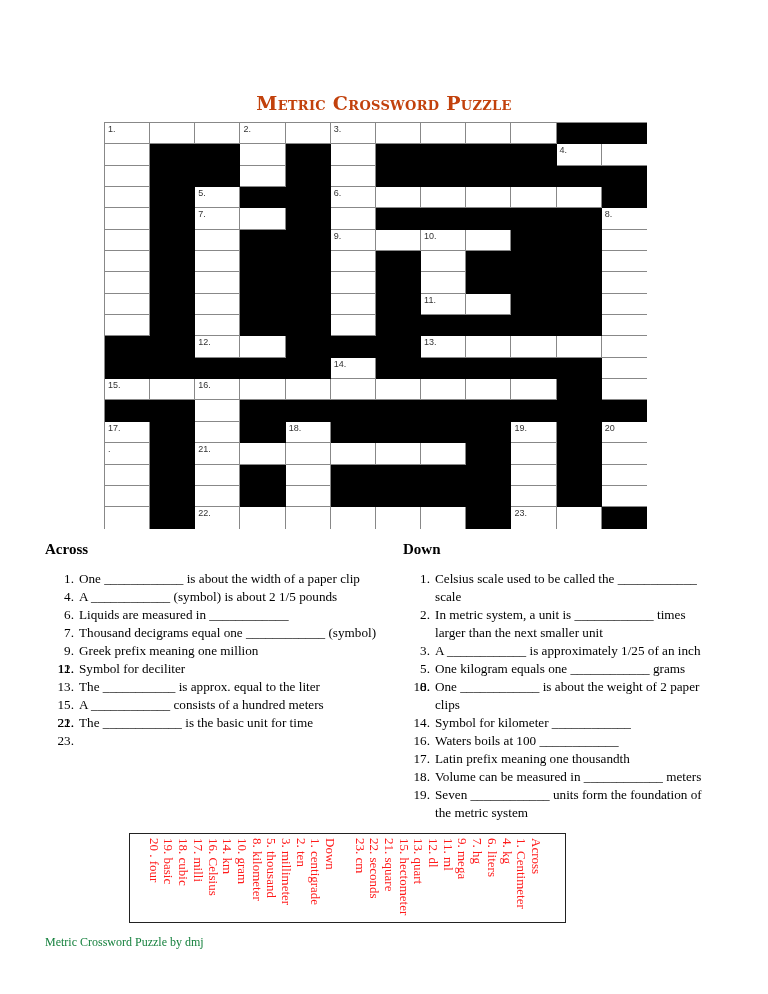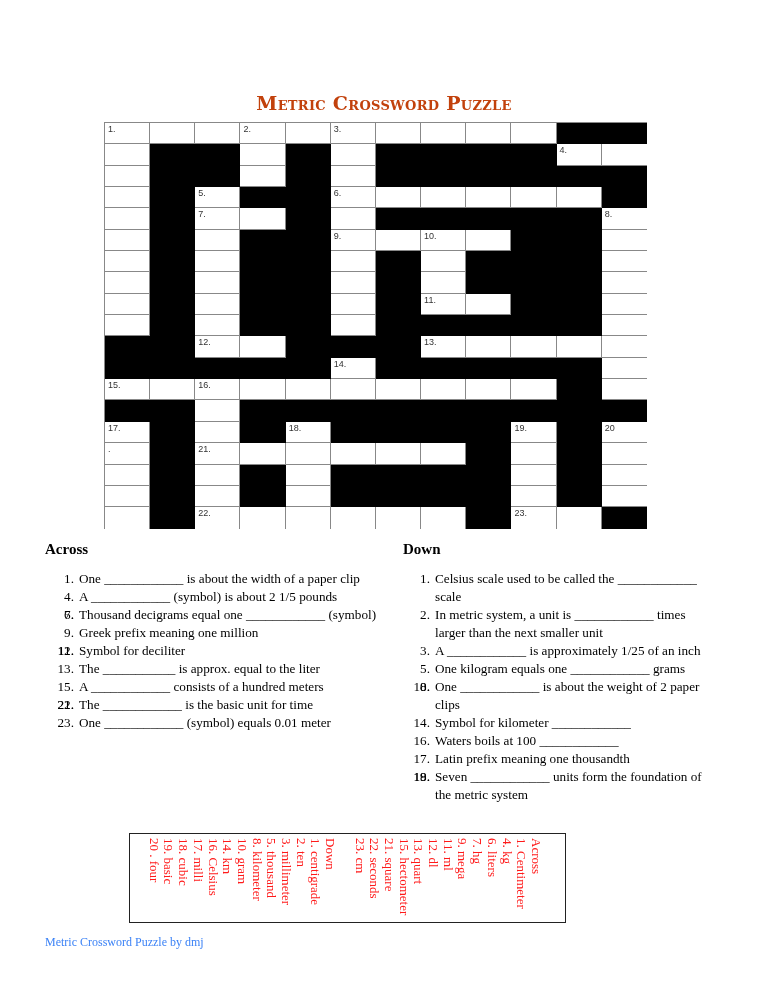--- a/index.html
+++ b/index.html
@@ -25,21 +25,21 @@
   .clue-list li { position: relative; padding-left: 22px; }
   .clue-list .cn { position: absolute; left: 0; width: 17px; text-align: right; }
 
   .key-box { position: absolute; left: 129px; top: 833px; width: 437px; height: 90px;
              border: 1.5px solid #222; box-sizing: border-box; overflow: hidden; }
   .key-rot { position: absolute; left: 0; top: 0; width: 90px; height: 437px;
              transform-origin: 0 0; transform: translate(437px, 0) rotate(90deg); }
   .key-lines { position: absolute; left: 4px; top: 24px; margin: 0; padding: 0; list-style: none;
                color: #ff1a1a; font-size: 13px; line-height: 14.7px; white-space: nowrap; }
 
-  .footer { position: absolute; left: 45px; top: 935px; font-size: 12px; color: #3b82f6; }
+  .footer { position: absolute; left: 45px; top: 935px; font-size: 12px; color: #15803d; }
 </style>
 </head>
 <body>
 
 <div class="title">Metric Crossword Puzzle</div>
 
 <div class="grid" id="grid">
     <div class="cell">
       <span class="num">1.</span>
     </div>
@@ -315,44 +315,44 @@
       <span class="num">23.</span>
     </div>
     <div class="cell" style="border-bottom: none;"></div>
     <div class="cell black" style="border-right: none; border-bottom: none;"></div>
   </div>
 
 <div class="heading" style="left:45px; top:541px;">Across</div>
 <ul class="clue-list" id="across-list" style="left:57px; top:570px; width:330px;">
     <li><span class="cn">1.</span><span>One ____________ is about the width of a paper clip</span></li>
     <li><span class="cn">4.</span><span>A ____________ (symbol) is about 2 1/5 pounds</span></li>
-    <li><span class="cn">6.</span></li>
+    <li><span class="cn">6.</span><span>Liquids are measured in ____________</span></li>
     <li><span class="cn">7.</span><span>Thousand decigrams equal one ____________ (symbol)</span></li>
     <li><span class="cn">9.</span><span>Greek prefix meaning one million</span></li>
     <li><span class="cn">11.</span></li>
     <li><span class="cn">12.</span><span>Symbol for deciliter</span></li>
     <li><span class="cn">13.</span><span>The ___________ is approx. equal to the liter</span></li>
     <li><span class="cn">15.</span><span>A ____________ consists of a hundred meters</span></li>
     <li><span class="cn">21.</span></li>
     <li><span class="cn">22.</span><span>The ____________ is the basic unit for time</span></li>
-    <li><span class="cn">23.</span><span>One ____________ (symbol) equals 0.01 meter</span></li>
+    <li><span class="cn">23.</span></li>
   </ul>
 
 <div class="heading" style="left:403px; top:541px;">Down</div>
 <ul class="clue-list" id="down-list" style="left:413px; top:570px; width:300px;">
     <li><span class="cn">1.</span><span>Celsius scale used to be called the ____________ scale</span></li>
     <li><span class="cn">2.</span><span>In metric system, a unit is ____________ times larger than the next smaller unit</span></li>
     <li><span class="cn">3.</span><span>A ____________ is approximately 1/25 of an inch</span></li>
     <li><span class="cn">5.</span><span>One kilogram equals one ____________ grams</span></li>
     <li><span class="cn">8.</span></li>
     <li><span class="cn">10.</span><span>One ____________ is about the weight of 2 paper clips</span></li>
     <li><span class="cn">14.</span><span>Symbol for kilometer ____________</span></li>
     <li><span class="cn">16.</span><span>Waters boils at 100 ____________</span></li>
     <li><span class="cn">17.</span><span>Latin prefix meaning one thousandth</span></li>
-    <li><span class="cn">18.</span></li>
+    <li><span class="cn">18.</span><span>Volume can be measured in ____________ meters</span></li>
     <li><span class="cn">19.</span><span>Seven ____________ units form the foundation of the metric system</span></li>
   </ul>
 
 <div class="key-box">
   <div class="key-rot">
     <ul class="key-lines" id="key-lines" style="color: rgb(255, 26, 26);">
         <li>Across</li>
         <li>1. Centimeter</li>
         <li>4. kg</li>
         <li>6. liters</li>

